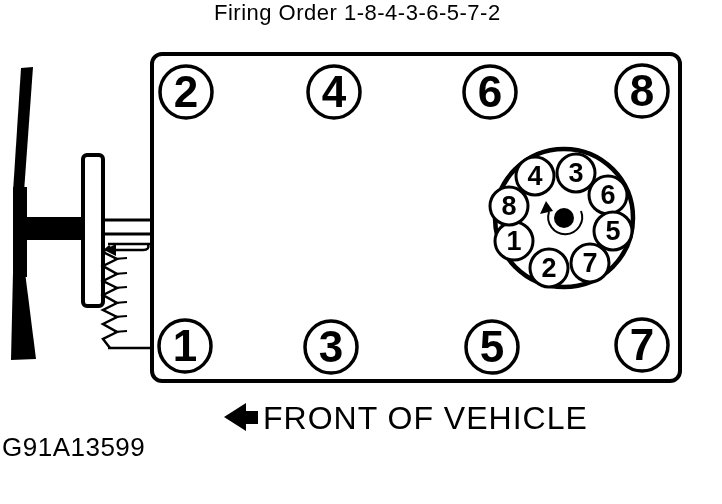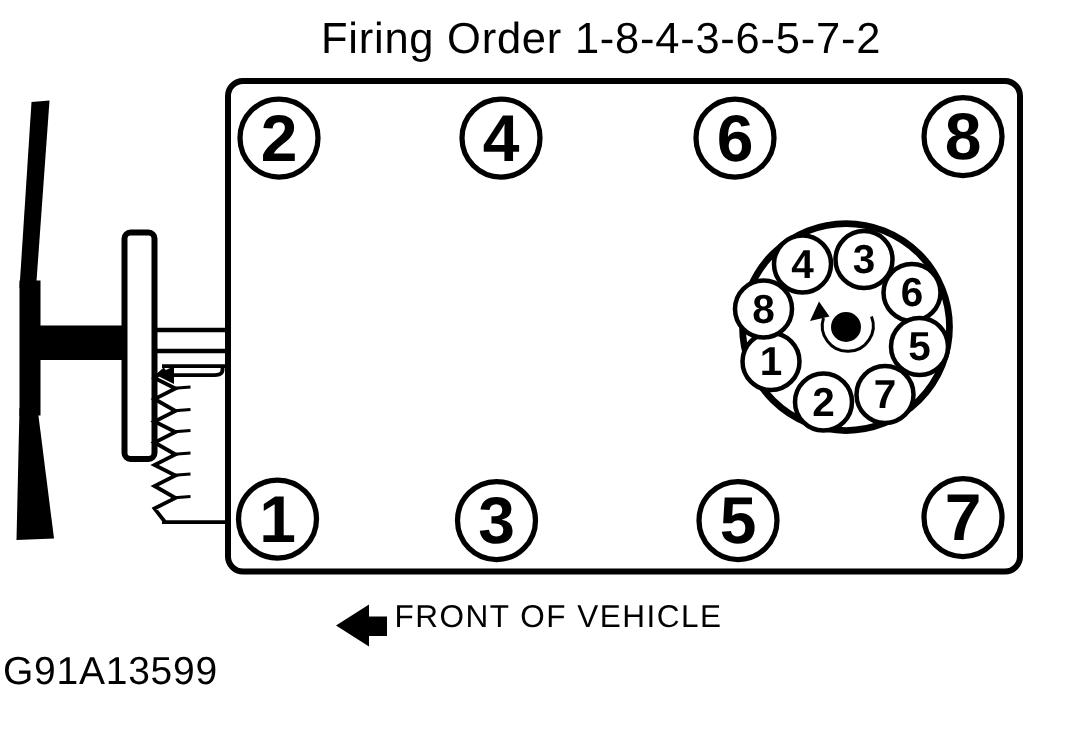--- a/index.html
+++ b/index.html
@@ -11,29 +11,29 @@
     width: 722px;
     height: 504px;
     position: relative;
     overflow: hidden;
     font-family: "Liberation Sans", sans-serif;
     color: #000;
   }
   .abs { position: absolute; }
   .title-text {
     left: 214px;
-    top: 10px;
-    font-size: 29px;
+    top: 0;
+    font-size: 22px;
     letter-spacing: 0.5px;
     white-space: nowrap;
   }
   .front-label {
     left: 263px;
     top: 400px;
-    font-size: 21px;
+    font-size: 32px;
     letter-spacing: 1px;
     white-space: nowrap;
     text-align: center;
   }
   .figure-id {
     left: 2px;
     top: 432px;
     font-size: 26px;
     letter-spacing: 0.5px;
     white-space: nowrap;

